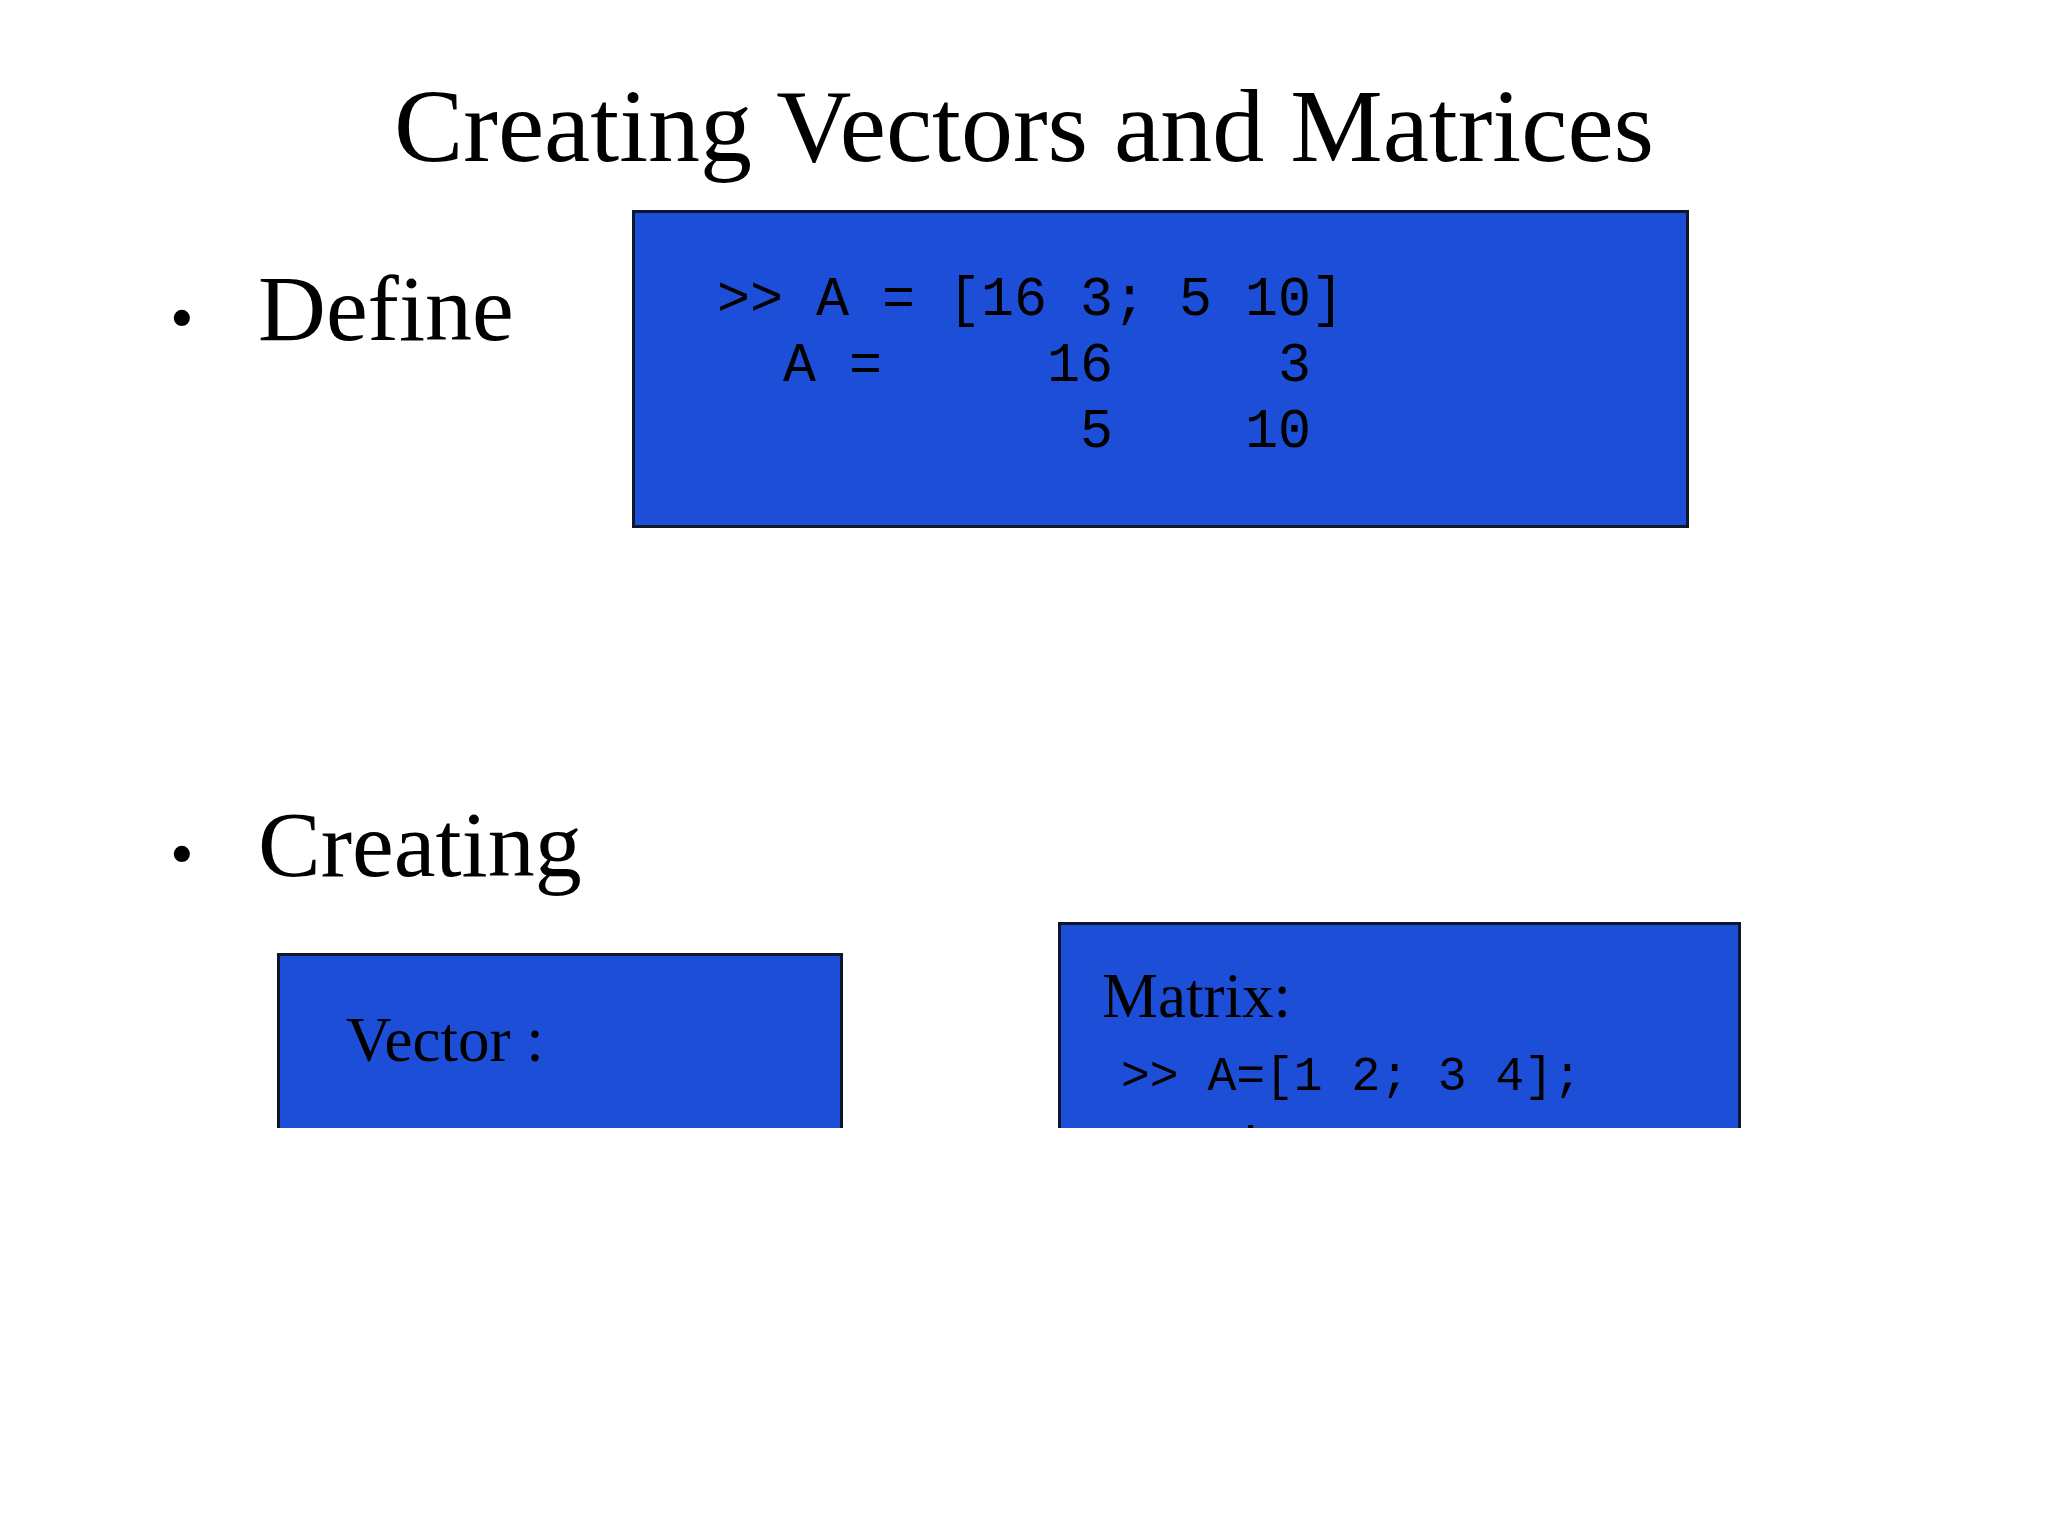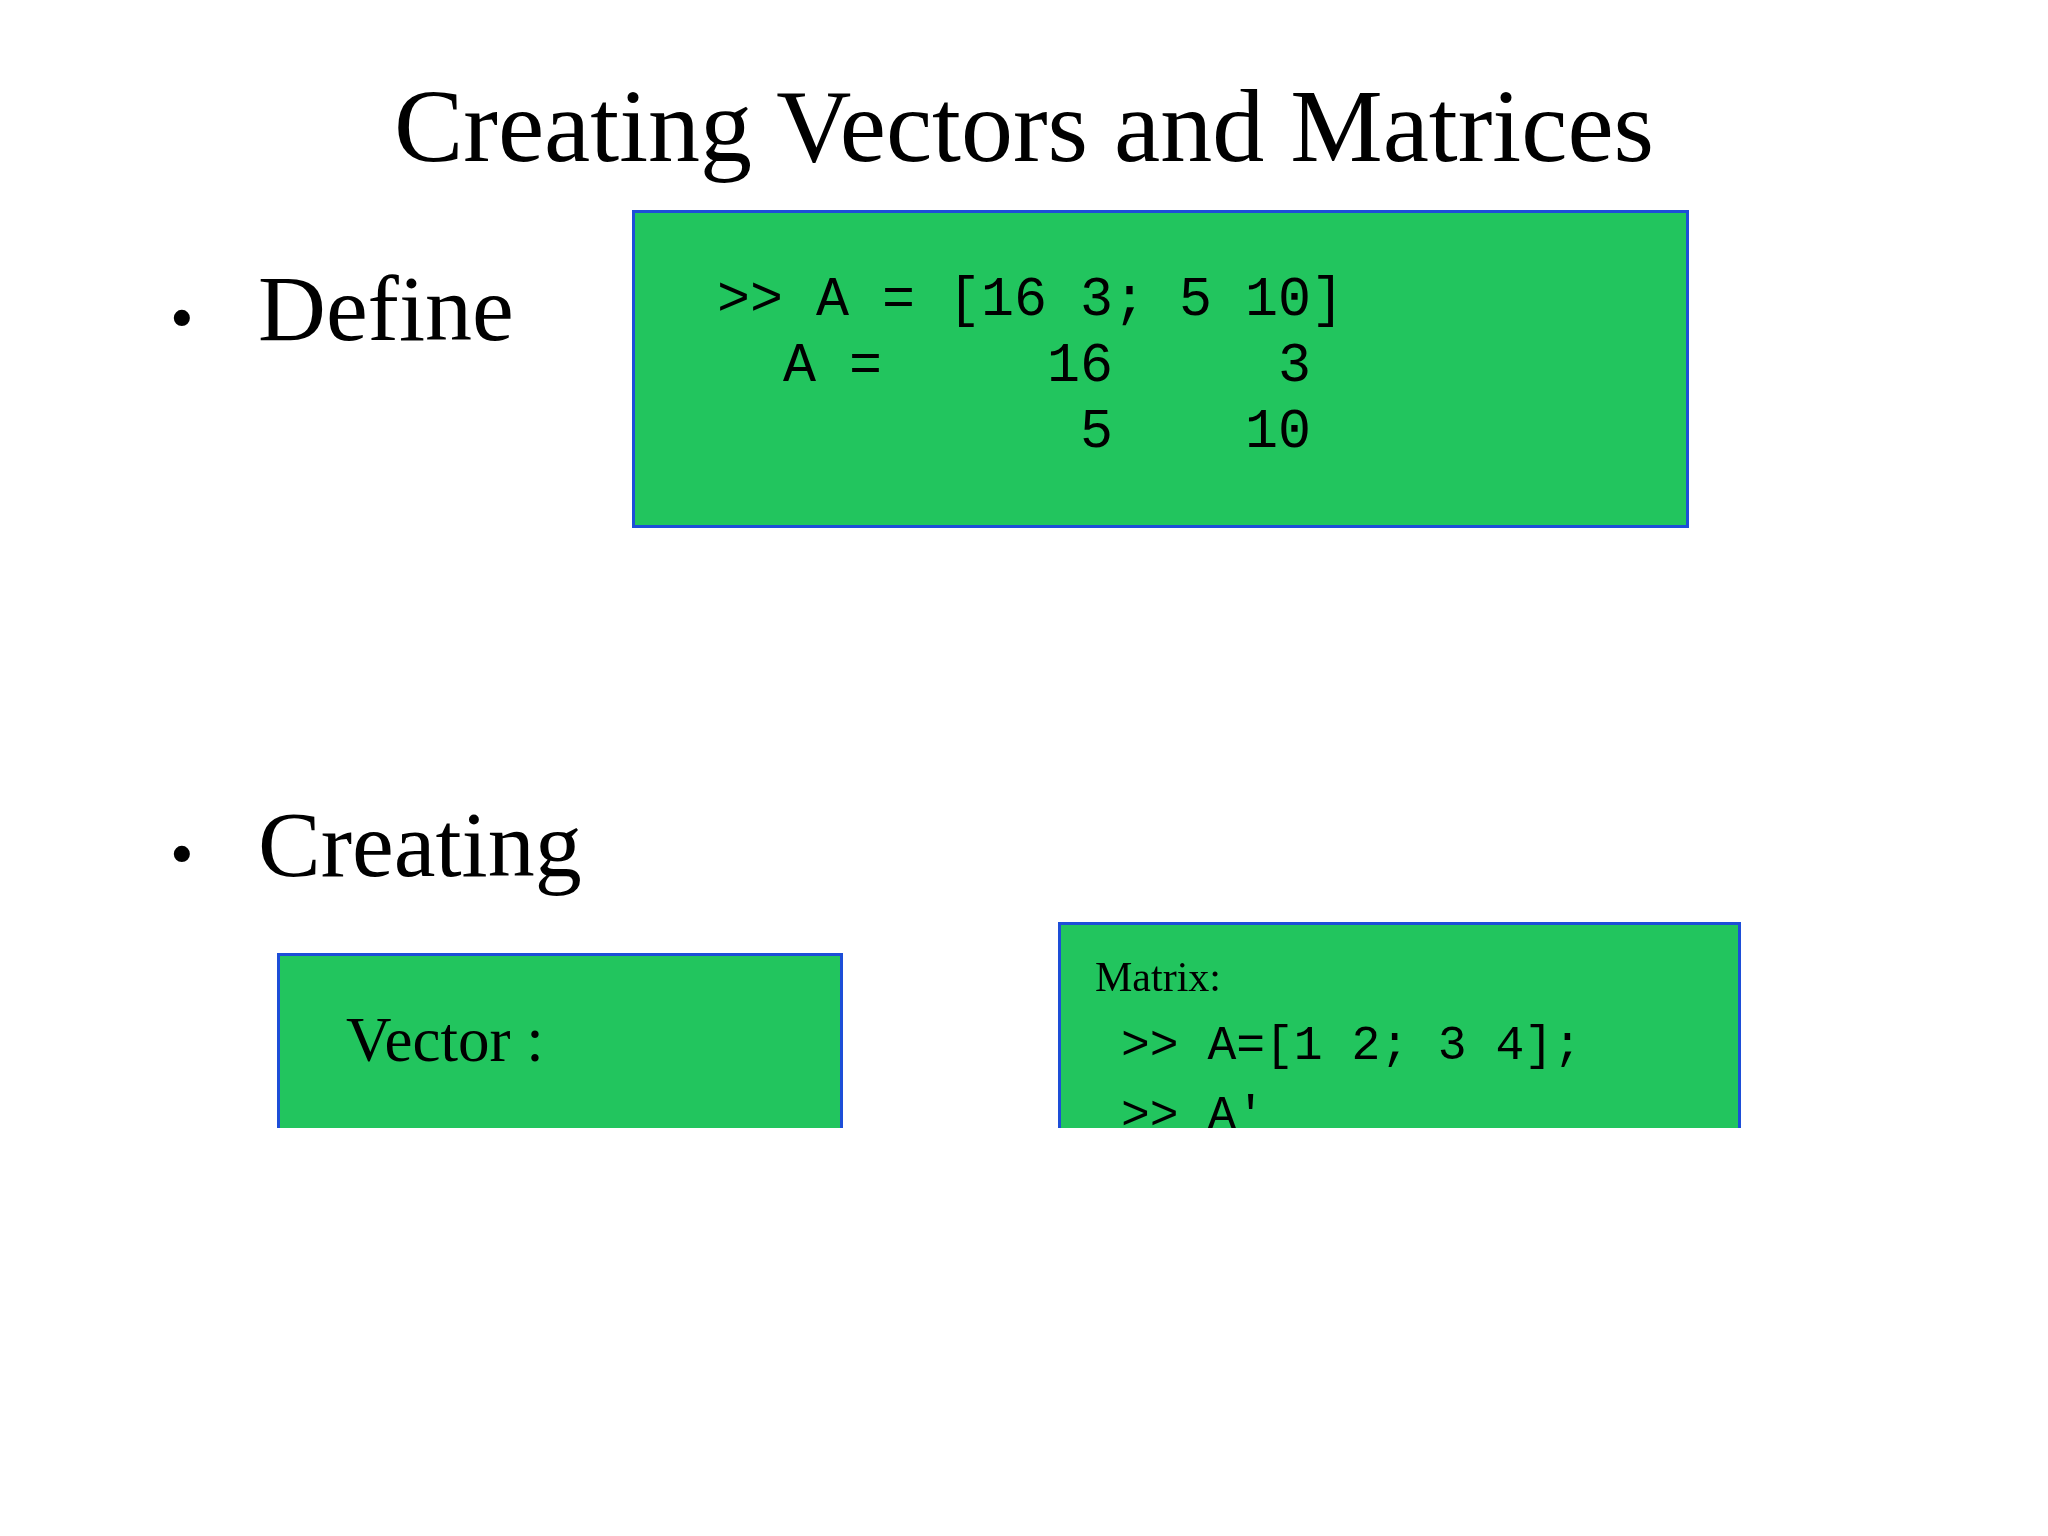--- a/index.html
+++ b/index.html
@@ -39,22 +39,22 @@
   }
   .bullet-item .marker {
     display: inline-block;
     width: 88px;
     font-size: 0.72em;
   }
   #bullet-define { top: 252px; }
   #bullet-transpose { top: 788px; }
   .code-box {
     position: absolute;
-    border: 3px solid #1d4ed8;
-    background: #22c55e;
+    border: 3px solid #0f172a;
+    background: #1d4ed8;
     box-sizing: border-box;
   }
   #define-box {
     left: 632px;
     top: 210px;
     width: 1057px;
     height: 318px;
   }
   #define-box pre {
     margin: 0;
@@ -86,24 +86,24 @@
     line-height: 70px;
     white-space: pre;
   }
   #matrix-box {
     left: 1058px;
     top: 922px;
     width: 683px;
     height: 511px;
   }
   #matrix-box .box-heading {
-    margin: 0;
+    margin: 7px;
     padding: 28px 0 0 34px;
     font-family: "Liberation Serif", serif;
-    font-size: 42px;
+    font-size: 63px;
     line-height: 1.15;
     white-space: nowrap;
   }
   #matrix-box pre {
     margin: 10px 0 0 0;
     padding: 0 0 0 60px;
     font-family: "Liberation Mono", monospace;
     font-size: 48px;
     line-height: 70px;
     white-space: pre;

